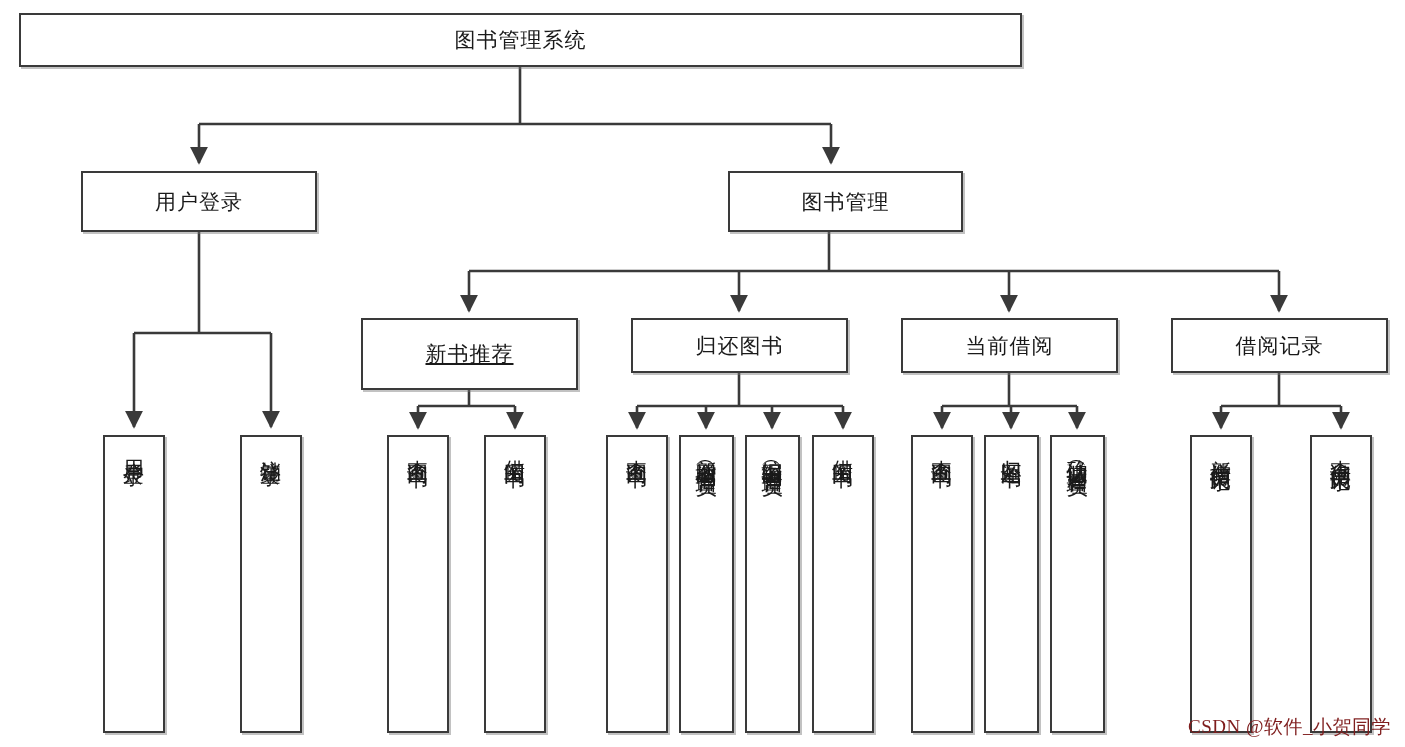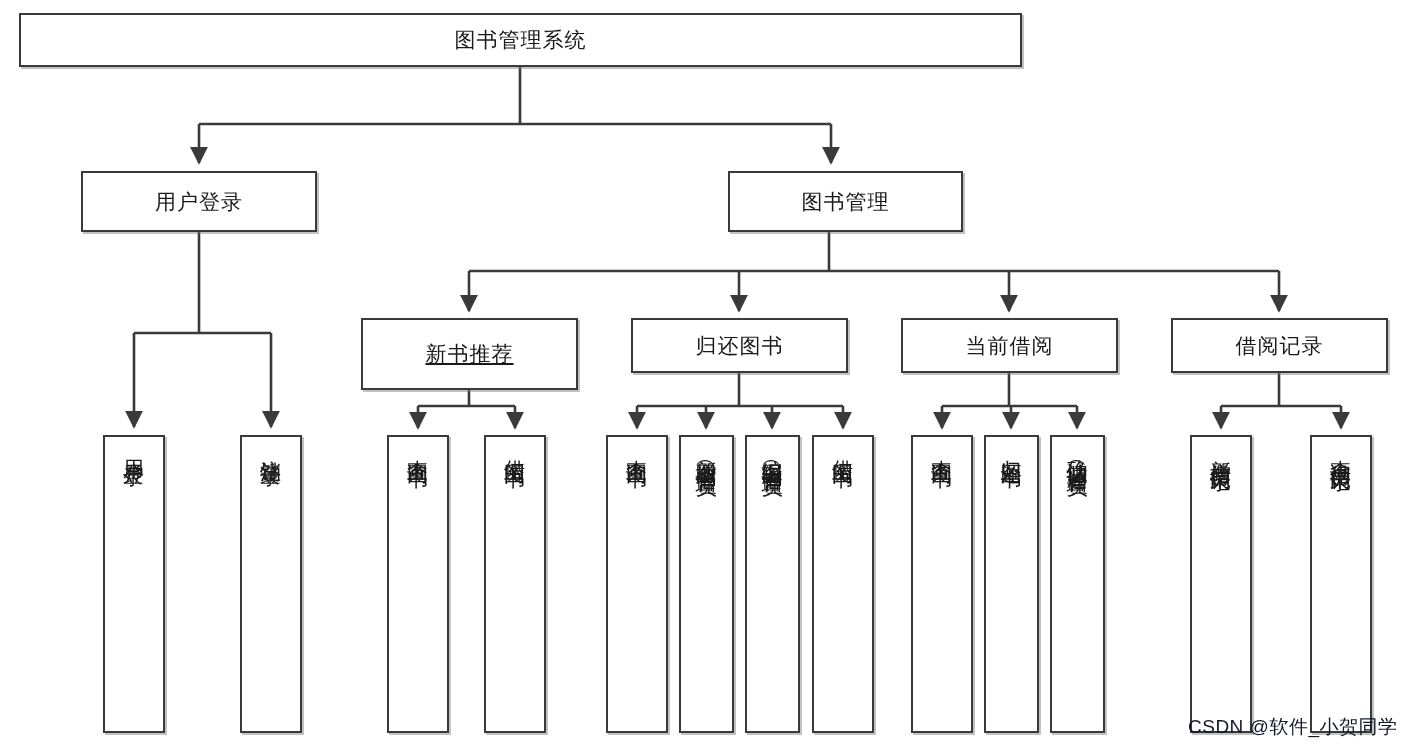--- a/index.html
+++ b/index.html
@@ -59,22 +59,22 @@
     font-size: 21px;
     letter-spacing: 2.5px;
     line-height: 1;
     text-align: left;
   }
   #watermark {
     position: absolute;
     left: 1188px;
     top: 714px;
     font-size: 19px;
-    color: #0f172a;
-    font-family: Liberation Sans, sans-serif;
+    color: #7f1d1d;
+    font-family: Liberation Serif, serif;
     white-space: nowrap;
     letter-spacing: 0.5px;
     pointer-events: none;
   }
 </style>
 </head>
 <body>
 
 <div id="diagram-root">
 

